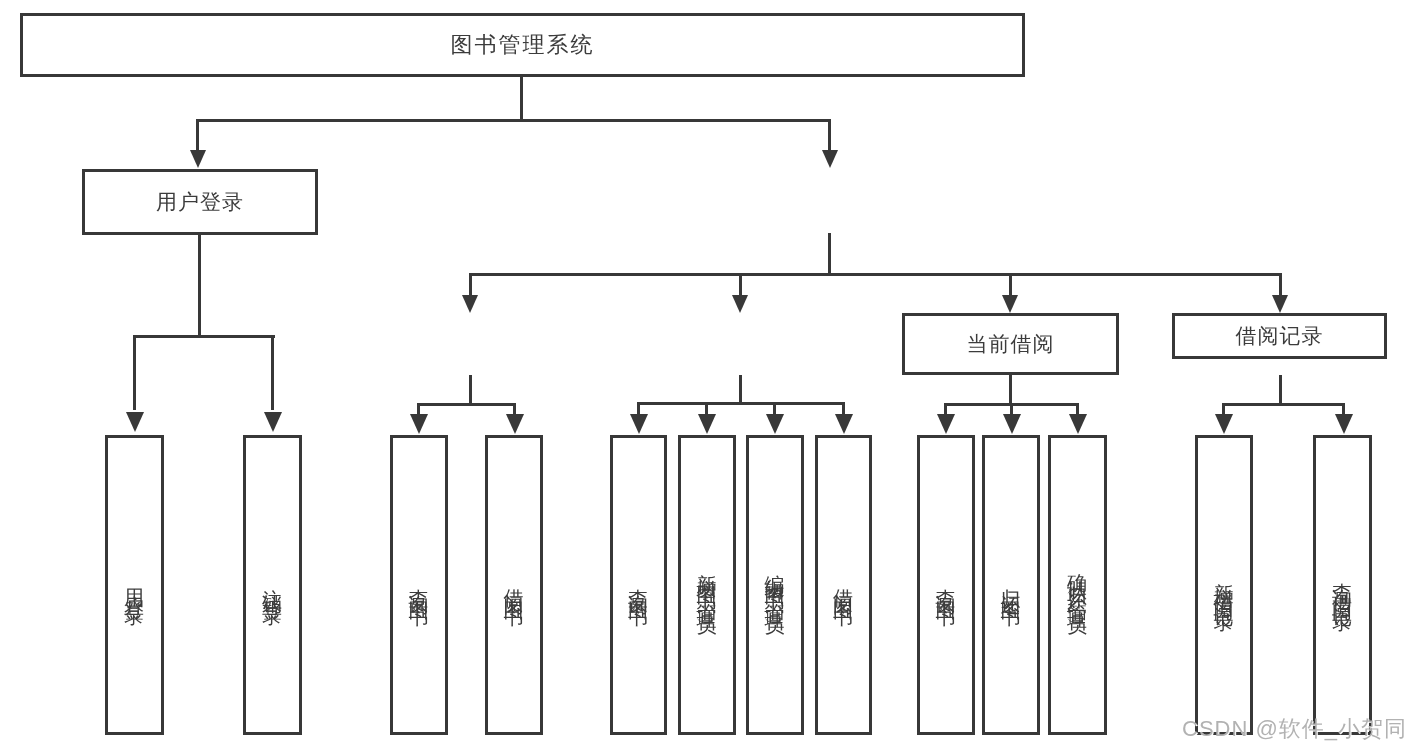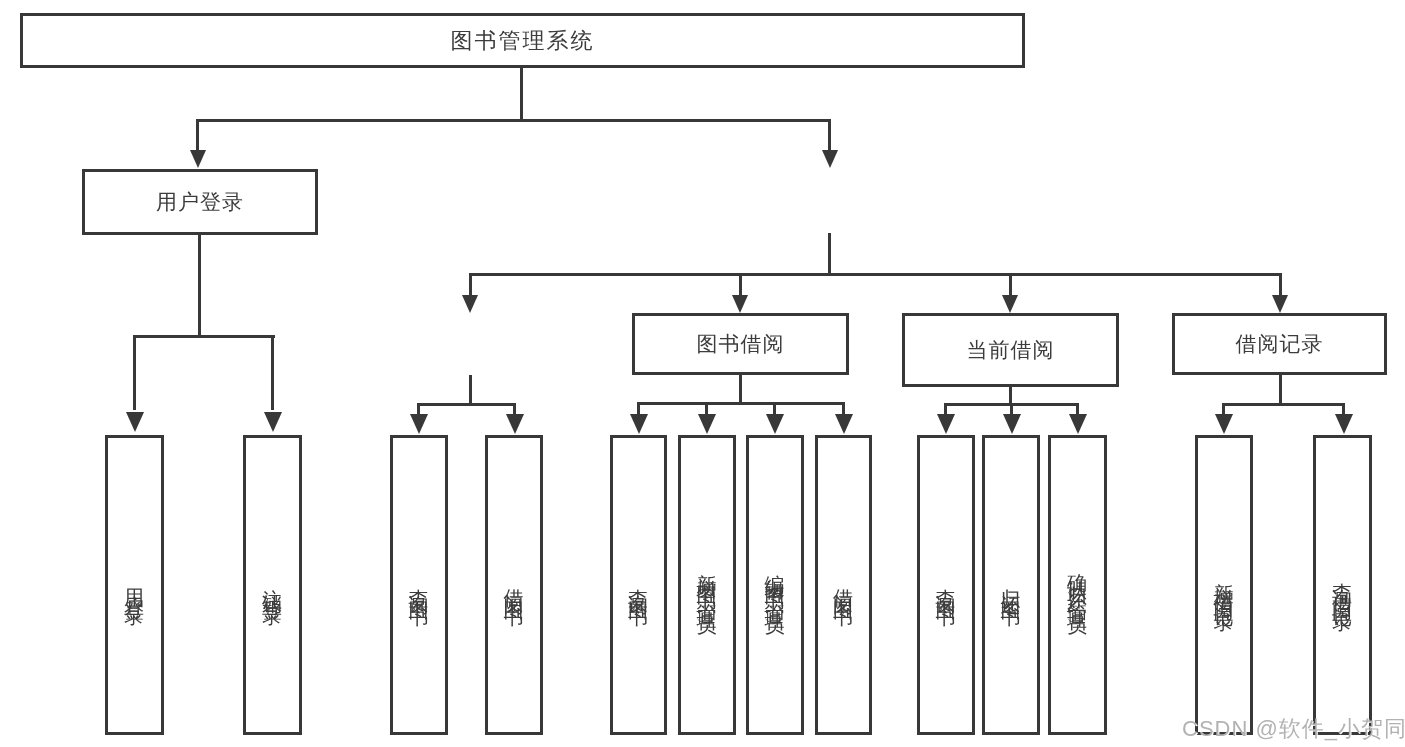--- a/index.html
+++ b/index.html
@@ -72,39 +72,36 @@
     white-space: nowrap;
     z-index: 10;
     text-shadow: 1px 1px 0 #ffffff;
   }
 </style>
 </head>
 <body>
 
 <div class="canvas">
 
-  <div class="box root-box" style="left:20px; top:13px; width:1005px; height:55px;">
+  <div class="box root-box" style="left:20px; top:13px; width:1005px; height:64px;">
     <span class="label">图书管理系统</span>
   </div>
 
   <div class="box" style="left:82px; top:169px; width:236px; height:66px;">
     <span class="label">用户登录</span>
   </div>
 
 
 
-  <div class="box" style="left:632px; top:313px; width:217px; height:62px;">
-    <span class="label">图书借阅</span>
-  </div>
-
-  <div class="box" style="left:902px; top:313px; width:217px; height:74px;">
+
+  <div class="box" style="left:902px; top:313px; width:217px; height:62px;">
     <span class="label">当前借阅</span>
   </div>
 
-  <div class="box" style="left:1172px; top:313px; width:215px; height:62px;">
+  <div class="box" style="left:1172px; top:313px; width:215px; height:46px;">
     <span class="label">借阅记录</span>
   </div>
 
   <div class="box vbox" style="left:105px; top:435px; width:59px; height:300px;">
     <span class="label">用户登录</span>
   </div>
   <div class="box vbox" style="left:243px; top:435px; width:59px; height:300px;">
     <span class="label">注销登录</span>
   </div>
 

